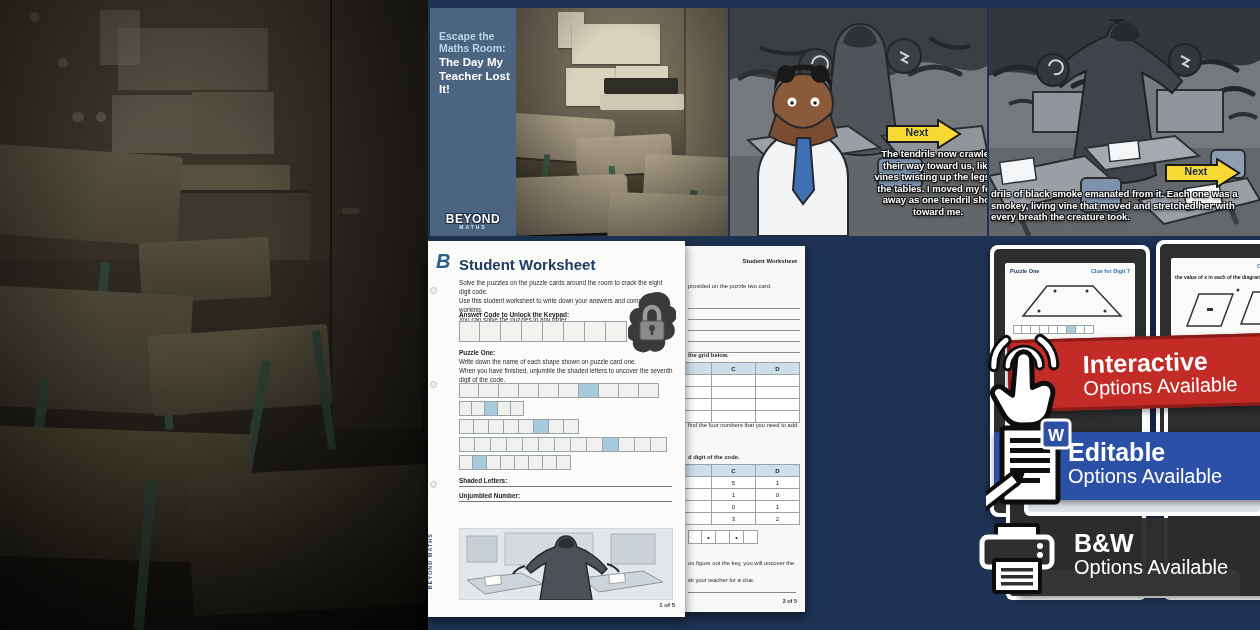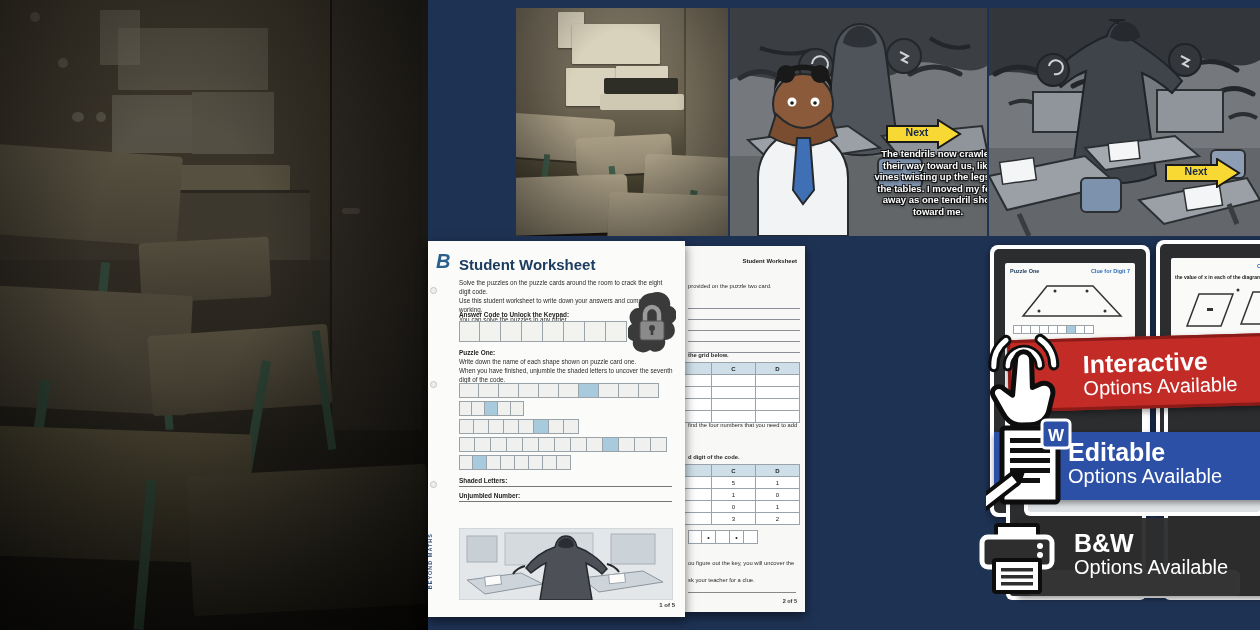--- a/index.html
+++ b/index.html
@@ -173,20 +173,28 @@
     <div class="leg" style="left:250px;top:360px;width:9px;height:140px;transform:rotate(10deg)"></div>
     <div class="leg" style="left:320px;top:330px;width:8px;height:120px;transform:rotate(-8deg)"></div>
     <div class="desk" style="left:-10px;top:430px;width:260px;height:130px;background:linear-gradient(180deg,#45402f,#2e2a1f);transform:rotate(2deg)"></div>
     <div class="desk" style="left:190px;top:470px;width:240px;height:140px;background:linear-gradient(180deg,#403b2d,#26231a);transform:rotate(-3deg)"></div>
     <div class="leg" style="left:140px;top:480px;width:10px;height:150px;transform:rotate(5deg)"></div>
     <div class="pl-vignette"></div>
   </div>
 
   <div class="abs right">
 
+    <div class="abs title-card">
+      <div class="tc-pretitle">Escape the Maths Room:</div>
+      <div class="tc-title">The Day My Teacher Lost It!</div>
+      <div class="tc-brand">
+        <span>BEYOND</span>
+        <span class="tc-brand-sub">MATHS</span>
+      </div>
+    </div>
 
     <div class="abs cover-photo">
       <div class="cp-paper" style="left:42px;top:4px;width:26px;height:36px"></div>
       <div class="cp-paper" style="left:56px;top:16px;width:88px;height:40px"></div>
       <div class="cp-paper" style="left:50px;top:60px;width:50px;height:38px"></div>
       <div class="cp-paper" style="left:100px;top:58px;width:52px;height:40px"></div>
       <div class="cp-door"></div>
       <div class="cp-board"></div>
       <div class="cp-tray"></div>
       <div class="cp-desk" style="left:-12px;top:108px;width:110px;height:44px;transform:rotate(4deg)"></div>
@@ -262,20 +270,21 @@
         <rect x="92" y="170" width="40" height="34" rx="5" fill="#7d92ad" stroke="#2c2f32" stroke-width="2"></rect>
         <rect x="222" y="142" width="34" height="28" rx="5" fill="#8d9db4" stroke="#2c2f32" stroke-width="2"></rect>
         <path d="M30,206 l10,22 M240,196 l8,20" stroke="#3a3d40" stroke-width="5"></path>
       </svg>
       <div class="next-btn" style="left:176px;top:150px">
         <svg width="76" height="30" viewBox="0 0 76 30">
           <polygon points="1,7 52,7 52,1 74,15 52,29 52,23 1,23" fill="#f8d832" stroke="#1a1a1a" stroke-width="2"></polygon>
         </svg>
         <span>Next</span>
       </div>
+      <div class="caption caption-2">drils of black smoke emanated from it. Each one was a smokey, living vine that moved and stretched her with every breath the creature took.</div>
     </div>
 
 
     <div class="abs page page2">
       <div class="p2-header">Student Worksheet</div>
       <div class="p2-frag" style="top:37px">provided on the puzzle two card.</div>
       <div class="ruled" style="top:52px;height:56px"></div>
       <div class="p2-frag b" style="top:106px">the grid below.</div>
       <div class="gridtbl" style="top:116px">
         <div class="grow ghead">

